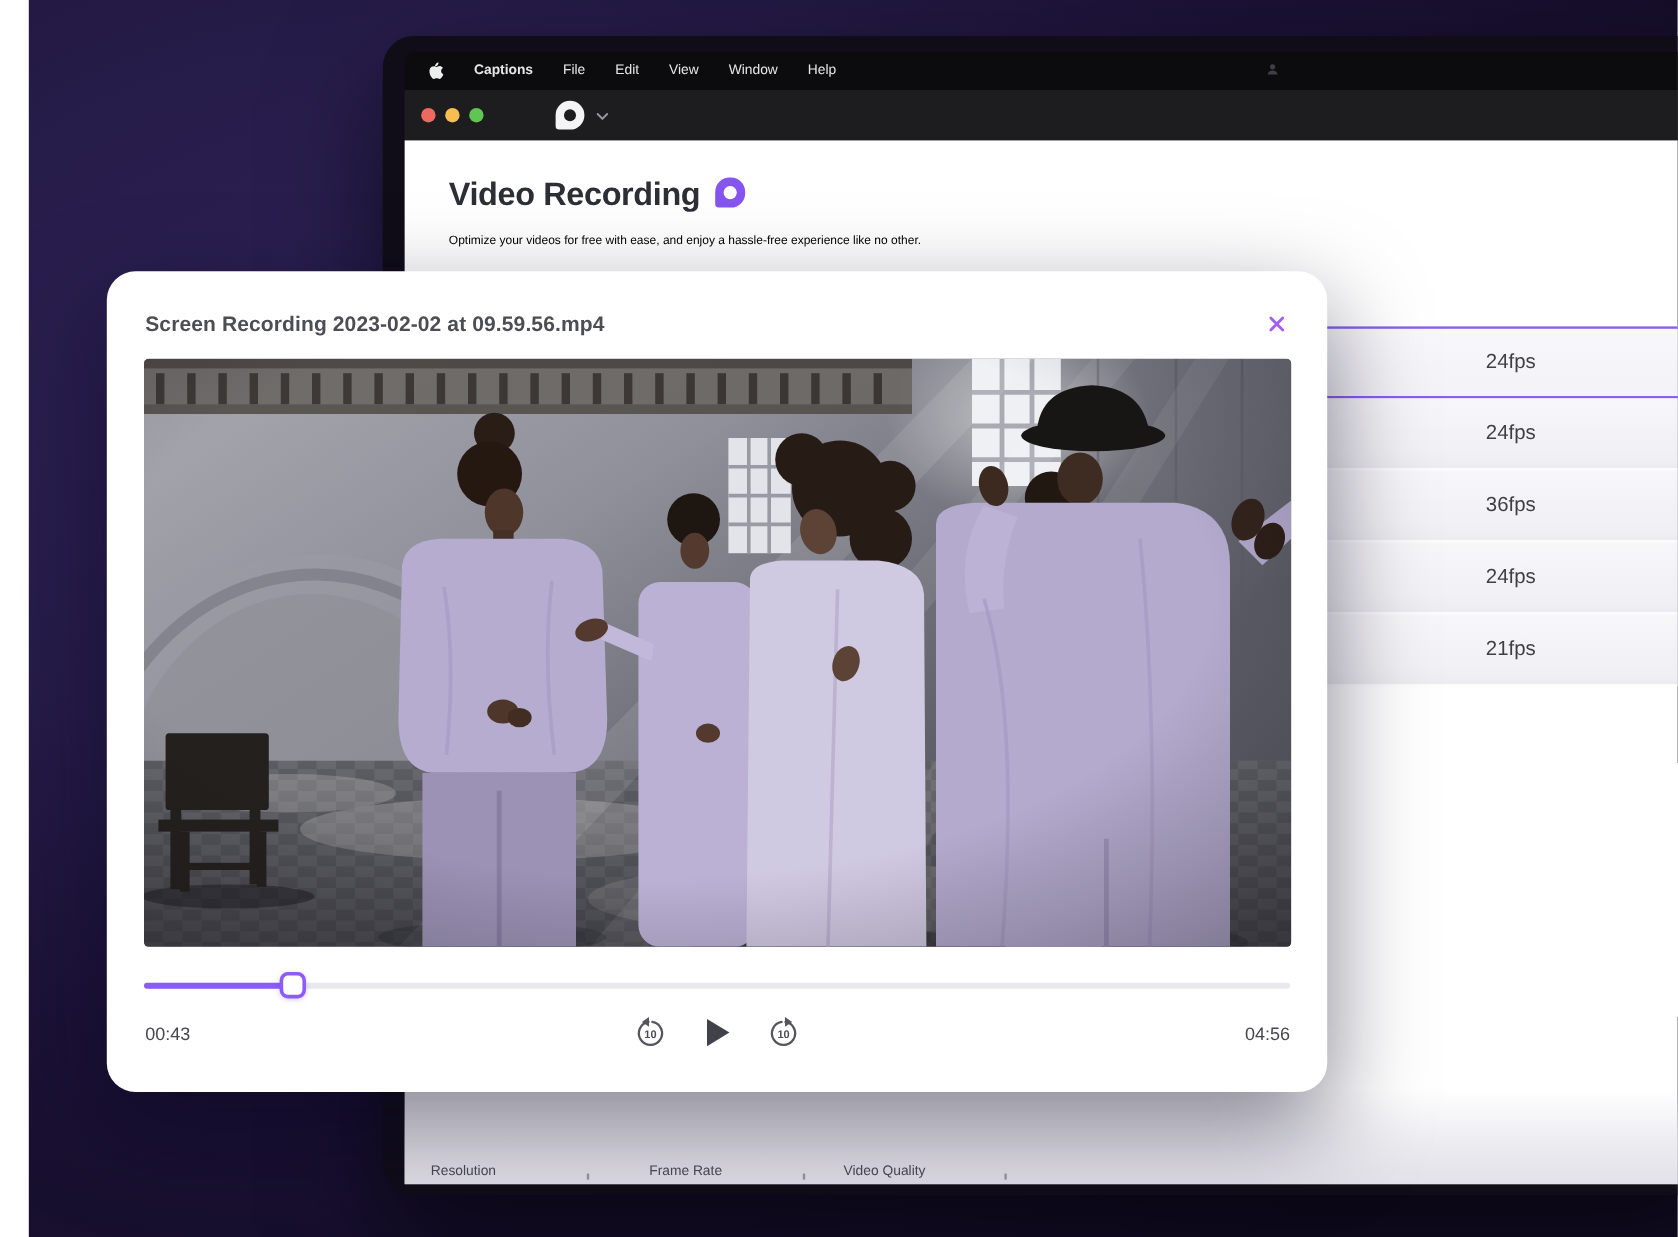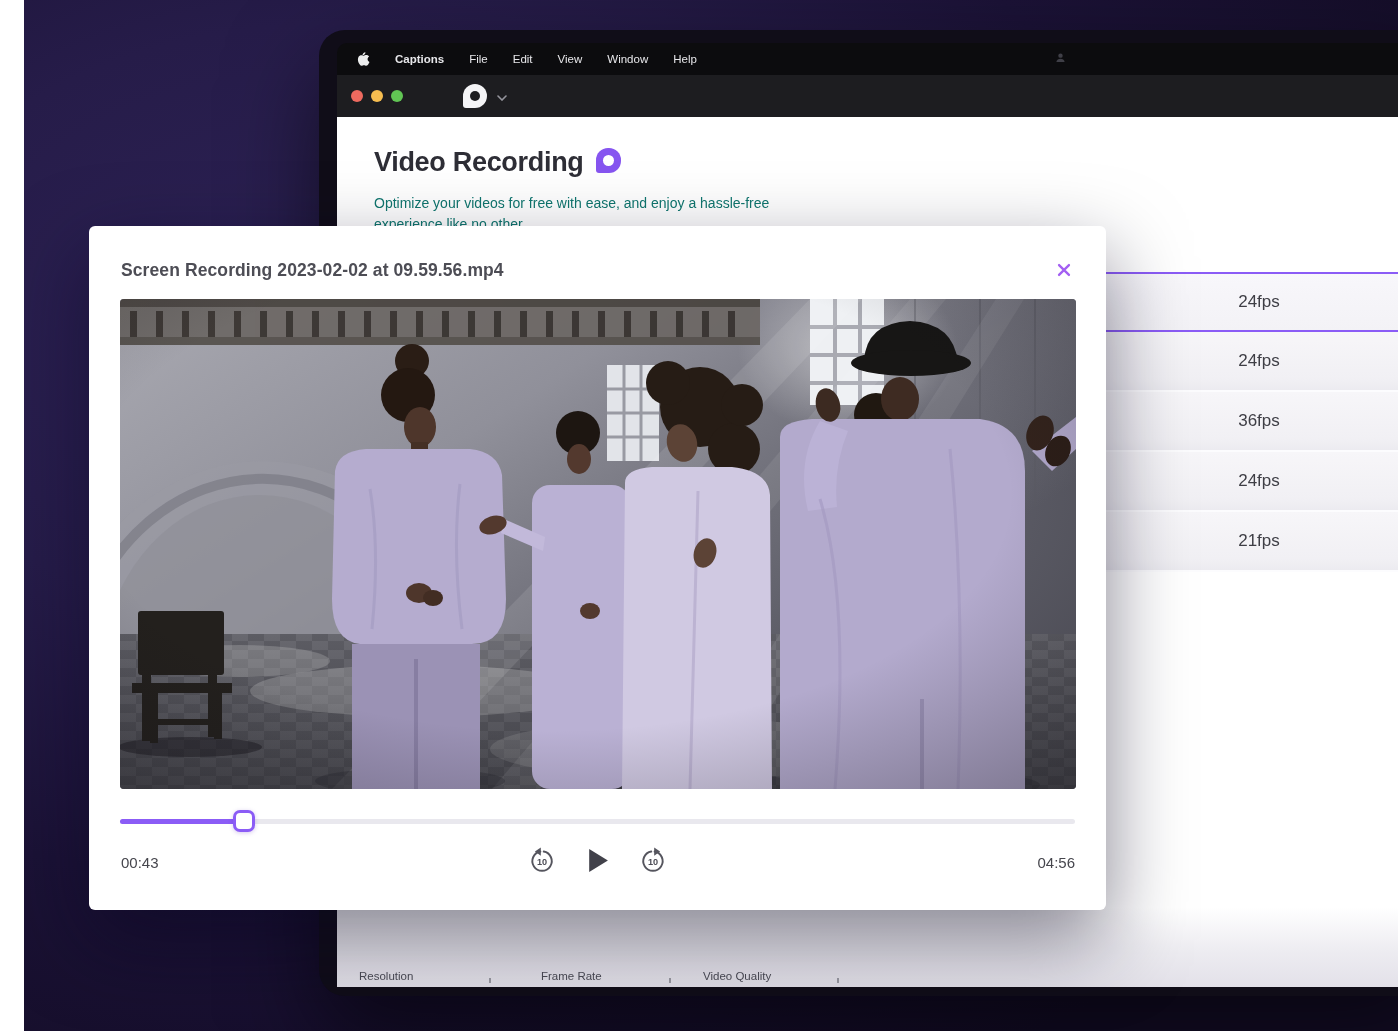--- a/index.html
+++ b/index.html
@@ -30,41 +30,41 @@
 
   .appcontent { flex:1; background:#ffffff; position:relative; overflow:hidden; }
 
   
   .vc-head { position:absolute; left:37px; top:30px; display:flex; align-items:center; gap:12px; }
   .vc-title { font-size:27px; font-weight:bold; color:#2e2e36; letter-spacing:-.3px; }
   .vc-logo { width:25px; height:25px; background:#8655f0; border-radius:12px 12px 12px 3px;
     position:relative; margin-top:-4px; }
   .vc-logo::after { content:""; position:absolute; left:7px; top:7px; width:11px; height:11px;
     border-radius:50%; background:#ffffff; }
-  .vc-sub { position:absolute; left:37px; top:76px; width:400px; font-size:14px;
-    line-height:1.5; color:#0f766e; }
+  .vc-sub { position:absolute; left:37px; top:76px; width:400px; font-size:10px;
+    line-height:1.5; color:#000000; }
 
   
   .fr-rows { position:absolute; left:740px; right:0; top:155px; }
   .fr-row { height:60px; display:flex; align-items:center; justify-content:center;
     background:linear-gradient(180deg,#f7f6f9 0%,#f1f0f4 80%,#ecebf0 100%);
     border-bottom:2px solid #fcfcfe; cursor:pointer; }
   .fr-row.selected { border-top:2px solid #8b5cf6; border-bottom:2px solid #8b5cf6;
     background:linear-gradient(180deg,#f8f7fb 0%,#f3f2f6 100%); }
   .fr-row span { font-size:17px; color:#3e3e45; }
 
   
   .footer-band { position:absolute; left:0; right:0; bottom:0; height:80px;
     background:linear-gradient(180deg, rgba(244,243,247,0) 0%, #edecf1 55%, #e3e1e9 100%); }
   .fcol { position:absolute; bottom:5px; font-size:11.5px; color:#4c4c55; }
   .ftick { position:absolute; bottom:4px; width:2px; height:5px; background:#9a9aa2; }
 
   
   .modal { position:absolute; left:65px; top:226px; width:1017px; height:684px;
-    background:#ffffff; border-radius:6px; z-index:10;
+    background:#ffffff; border-radius:24px; z-index:10;
     box-shadow:0 30px 80px rgba(10,5,32,.5); }
   .modal-title { position:absolute; left:32px; top:34px; font-size:17.5px; font-weight:bold;
     color:#4d4d55; letter-spacing:.1px; }
   .modal-close { position:absolute; right:30px; top:32px; width:24px; height:24px;
     display:flex; align-items:center; justify-content:center; cursor:pointer; }
 
   .video-frame { position:absolute; left:31px; top:73px; width:956px; height:490px;
     border-radius:4px; overflow:hidden; background:#6c6c75; }
 
   

